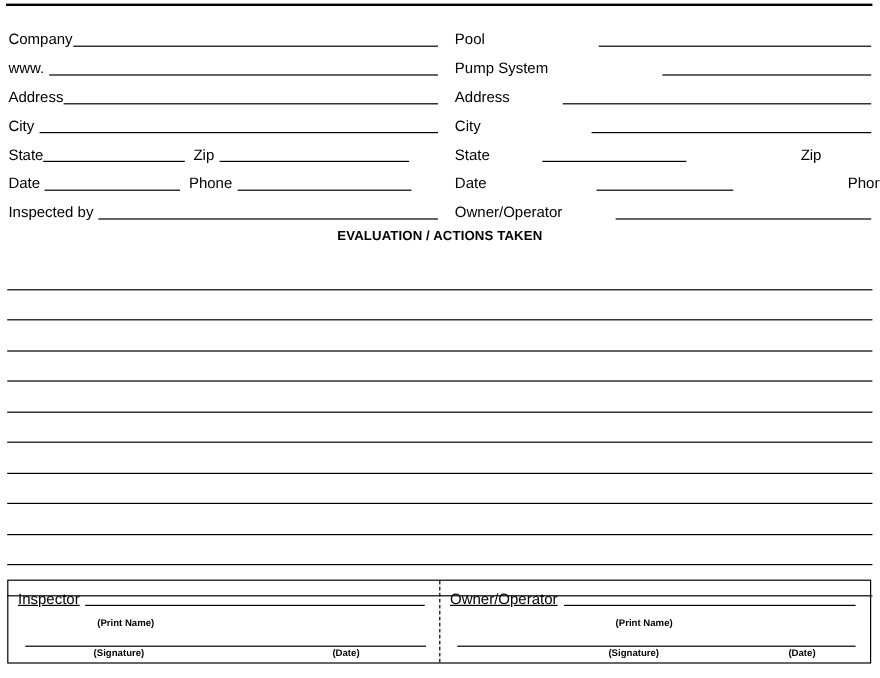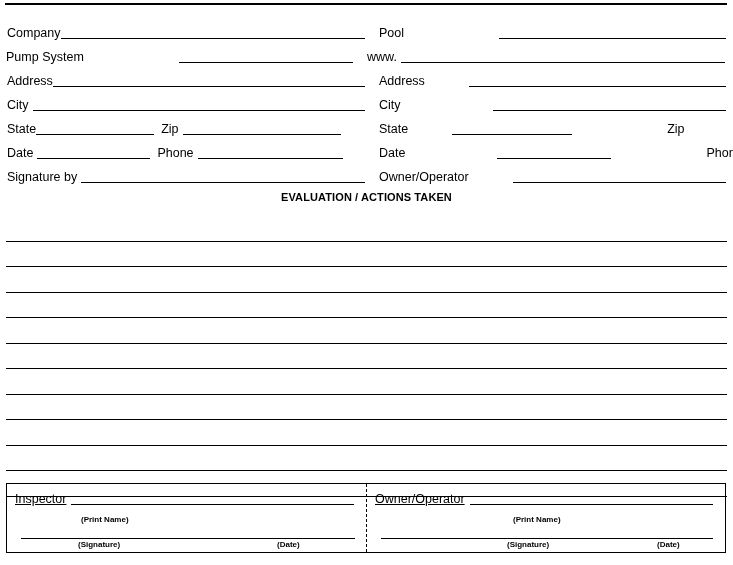--- a/index.html
+++ b/index.html
@@ -183,28 +183,28 @@
         <span class="blank"></span>
       </div>
       <div class="col col-right">
         <span class="lbl">Pool</span>
         <span class="gap-md"></span>
         <span class="blank"></span>
       </div>
     </div>
 
     <div class="field-row">
+      <div class="col col-left">
+        <span class="lbl">www.</span>
+        <span class="gap-sm"></span>
+        <span class="blank"></span>
+      </div>
       <div class="col col-right">
         <span class="lbl">Pump System</span>
         <span class="gap-md"></span>
-        <span class="blank"></span>
-      </div>
-      <div class="col col-left">
-        <span class="lbl">www.</span>
-        <span class="gap-sm"></span>
         <span class="blank"></span>
       </div>
     </div>
 
     <div class="field-row">
       <div class="col col-left">
         <span class="lbl">Address</span>
         <span class="blank"></span>
       </div>
       <div class="col col-right">
@@ -261,21 +261,21 @@
         <span class="blank blank-fixed-date-r"></span>
         <span class="gap-md"></span>
         <span class="lbl">Phone</span>
         <span class="gap-sm"></span>
         <span class="blank blank-fixed-phone-r"></span>
       </div>
     </div>
 
     <div class="field-row">
       <div class="col col-left">
-        <span class="lbl">Signature by</span>
+        <span class="lbl">Inspected by</span>
         <span class="gap-sm"></span>
         <span class="blank"></span>
       </div>
       <div class="col col-right">
         <span class="lbl">Owner/Operator</span>
         <span class="blank"></span>
       </div>
     </div>
 
   </div>

